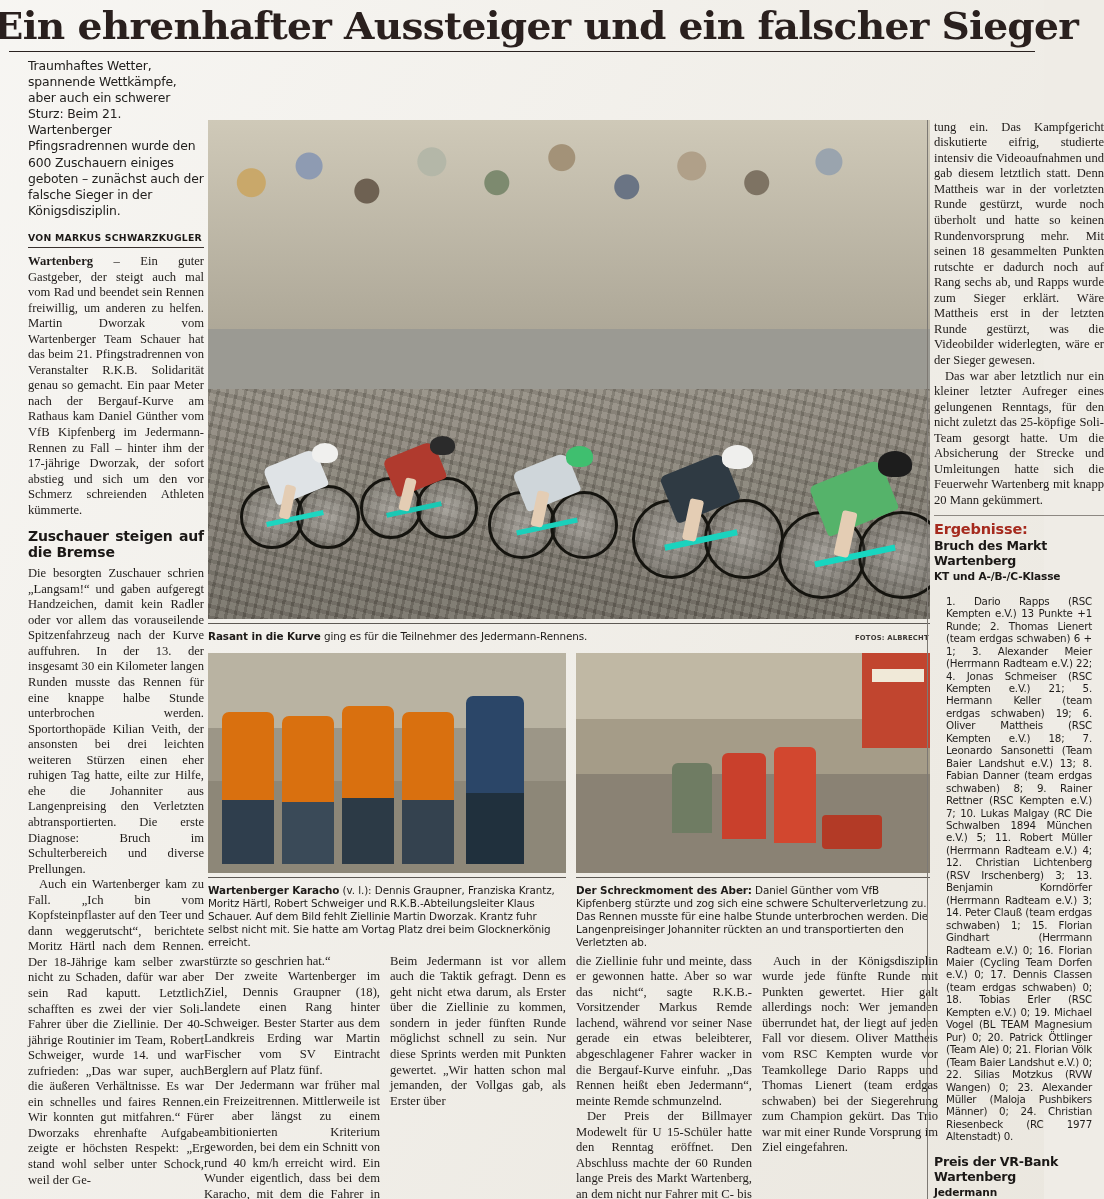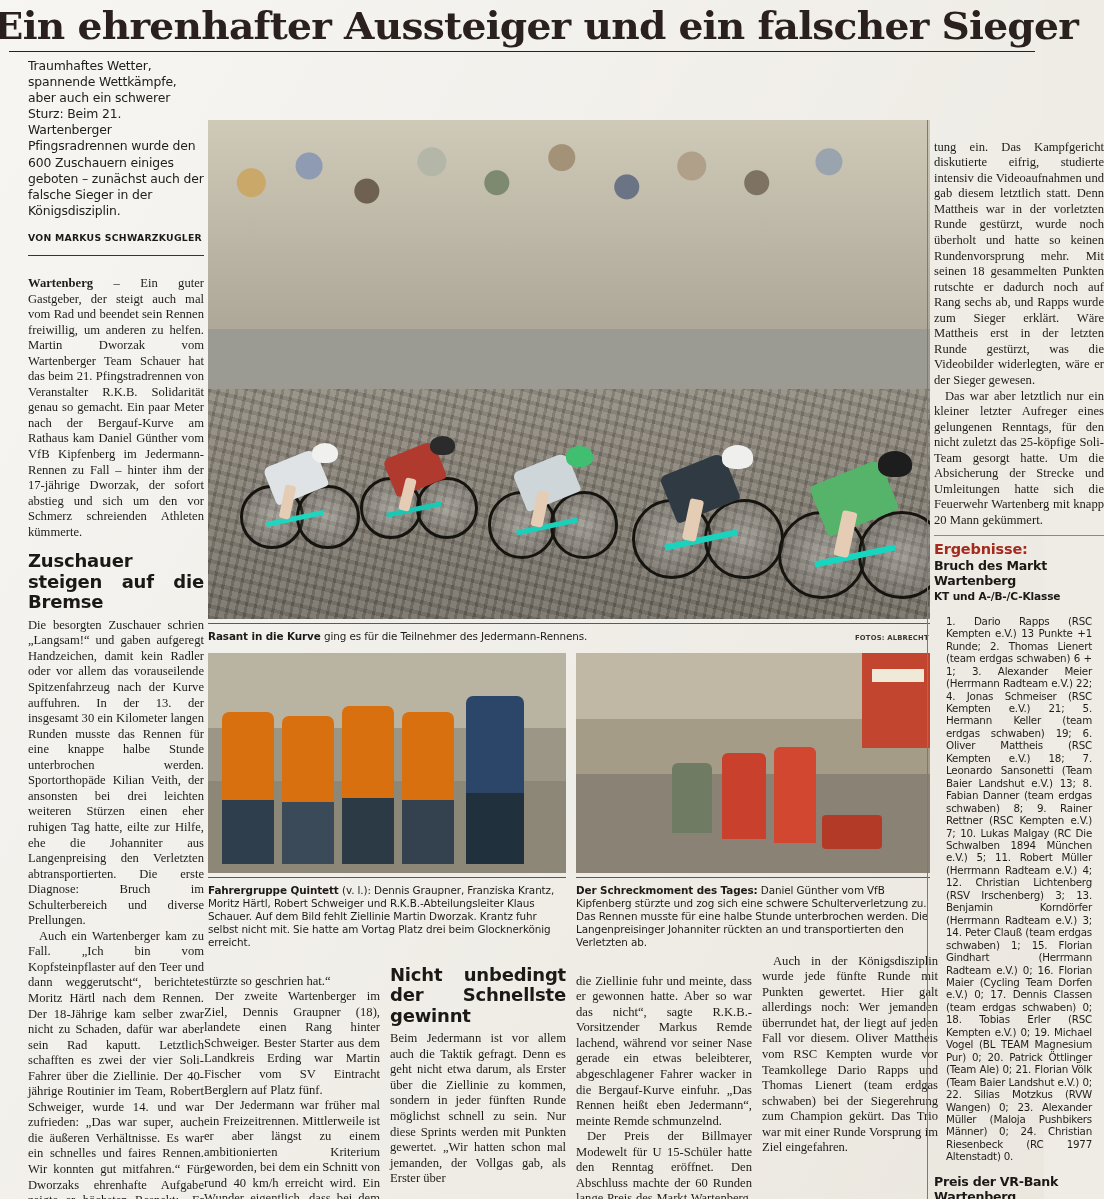--- a/index.html
+++ b/index.html
@@ -62,41 +62,41 @@
     font-weight:400;
     color:#22201e;
     letter-spacing:-0.15px;
   }
   .byline{
     font-family:"DejaVu Sans", sans-serif;
     font-weight:bold;
     font-size:9.3px;
     letter-spacing:0.25px;
     margin-top:13px;
-    padding-bottom:12px;
+    padding-bottom:4px;
     border-bottom:1px solid #3a322f;
     color:#1d1a18;
   }
   .body{
     font-family:"Liberation Serif", serif;
     font-size:12.6px;
     line-height:1.235;
     text-align:justify;
     text-justify:inter-word;
     hyphens:auto;
     color:#1f1b19;
   }
   .body p{margin:0;text-indent:11px;}
-  .body p.first{text-indent:0;margin-top:20px;}
+  .body p.first{text-indent:0;}
   .body p.noind{text-indent:0;}
   .body b, .body strong{font-weight:bold;}
   .subhead{
     font-family:"DejaVu Sans", sans-serif;
     font-weight:bold;
-    font-size:18px;
+    font-size:14px;
     line-height:1.14;
     margin:11px 0 5px 0;
     color:#1b1816;
     letter-spacing:-0.2px;
   }
   
   .photo{
     position:absolute;
     overflow:hidden;
     background:#9b9a93;
@@ -279,39 +279,38 @@
       <div class="ph3-band" style="right:0;top:0;width:68px;height:95px;background:#c1452f;"></div>
       <div class="ph3-band" style="right:6px;top:16px;width:52px;height:13px;background:#f0e9d8;"></div>
       <div class="ph3-band" style="left:146px;bottom:34px;width:44px;height:86px;background:#c9402c;border-radius:6px 6px 0 0;"></div>
       <div class="ph3-band" style="left:198px;bottom:30px;width:42px;height:96px;background:#d2472f;border-radius:6px 6px 0 0;"></div>
       <div class="ph3-band" style="left:96px;bottom:40px;width:40px;height:70px;background:#6f7c63;border-radius:6px 6px 0 0;"></div>
       <div class="ph3-band" style="left:246px;bottom:24px;width:60px;height:34px;background:#b33a26;border-radius:4px;"></div>
     </div>
 
     <div class="hr-thin" style="left:199px;top:819px;width:358px;"></div>
     <div class="cap" style="left:199px;top:826px;width:358px;">
-      <b>Fahrergruppe Quintett</b><span> (v. l.): Dennis Graupner, Franziska Krantz, Moritz Härtl, Robert Schweiger und R.K.B.-Abteilungsleiter Klaus Schauer. Auf dem Bild fehlt Ziellinie Martin Dworzak. Krantz fuhr selbst nicht mit. Sie hatte am Vortag Platz drei beim Glocknerkönig erreicht.</span>
+      <b>Wartenberger Karacho</b><span> (v. l.): Dennis Graupner, Franziska Krantz, Moritz Härtl, Robert Schweiger und R.K.B.-Abteilungsleiter Klaus Schauer. Auf dem Bild fehlt Ziellinie Martin Dworzak. Krantz fuhr selbst nicht mit. Sie hatte am Vortag Platz drei beim Glocknerkönig erreicht.</span>
     </div>
 
     <div class="hr-thin" style="left:567px;top:819px;width:354px;"></div>
     <div class="cap" style="left:567px;top:826px;width:354px;">
-      <b>Der Schreckmoment des Tages:</b><span> Daniel Günther vom VfB Kipfenberg stürzte und zog sich eine schwere Schulterverletzung zu. Das Rennen musste für eine halbe Stunde unterbrochen werden. Die Langenpreisinger Johanniter rückten an und transportierten den Verletzten ab.</span>
+      <b>Der Schreckmoment des Aber:</b><span> Daniel Günther vom VfB Kipfenberg stürzte und zog sich eine schwere Schulterverletzung zu. Das Rennen musste für eine halbe Stunde unterbrochen werden. Die Langenpreisinger Johanniter rückten an und transportierten den Verletzten ab.</span>
     </div>
 
     <div class="col c2" style="top:896px;">
       <div class="body">
         <p class="first">stürzte so geschrien hat.“</p>
         <p>Der zweite Wartenberger im Ziel, Dennis Graupner (18), landete einen Rang hinter Schweiger. Bester Starter aus dem Landkreis Erding war Martin Fischer vom SV Eintracht Berglern auf Platz fünf.</p>
         <p>Der Jedermann war früher mal ein Freizeitrennen. Mittlerweile ist er aber längst zu einem ambitionierten Kriterium geworden, bei dem ein Schnitt von rund 40 km/h erreicht wird. Ein Wunder eigentlich, dass bei dem Karacho, mit dem die Fahrer in die Kurven sausten, nicht mehr passiert ist. Angenehmer Nebeneffekt für die laut Veran-</p>
       </div>
     </div>
 
     <div class="col c3" style="top:896px;">
       <div class="body">
-        <div class="subhead">Nicht unbedingt der Schnellste gewinnt</div>
         <p class="noind">Beim Jedermann ist vor allem auch die Taktik gefragt. Denn es geht nicht etwa darum, als Erster über die Ziellinie zu kommen, sondern in jeder fünften Runde möglichst schnell zu sein. Nur diese Sprints werden mit Punkten gewertet. „Wir hatten schon mal jemanden, der Vollgas gab, als Erster über</p>
       </div>
     </div>
 
     <div class="col c4" style="top:896px;">
       <div class="body">
         <p class="first">die Ziellinie fuhr und meinte, dass er gewonnen hatte. Aber so war das nicht“, sagte R.K.B.-Vorsitzender Markus Remde lachend, während vor seiner Nase gerade ein etwas beleibterer, abgeschlagener Fahrer wacker in die Bergauf-Kurve einfuhr. „Das Rennen heißt eben Jedermann“, meinte Remde schmunzelnd.</p>
         <p>Der Preis der Billmayer Modewelt für U 15-Schüler hatte den Renntag eröffnet. Den Abschluss machte der 60 Runden lange Preis des Markt Wartenberg, an dem nicht nur Fahrer mit C- bis A-Lizenz, sondern auch Mitglieder von Kontinentalteams starteten. Einziger Landkreis-Vertreter</p>
       </div>
     </div>

